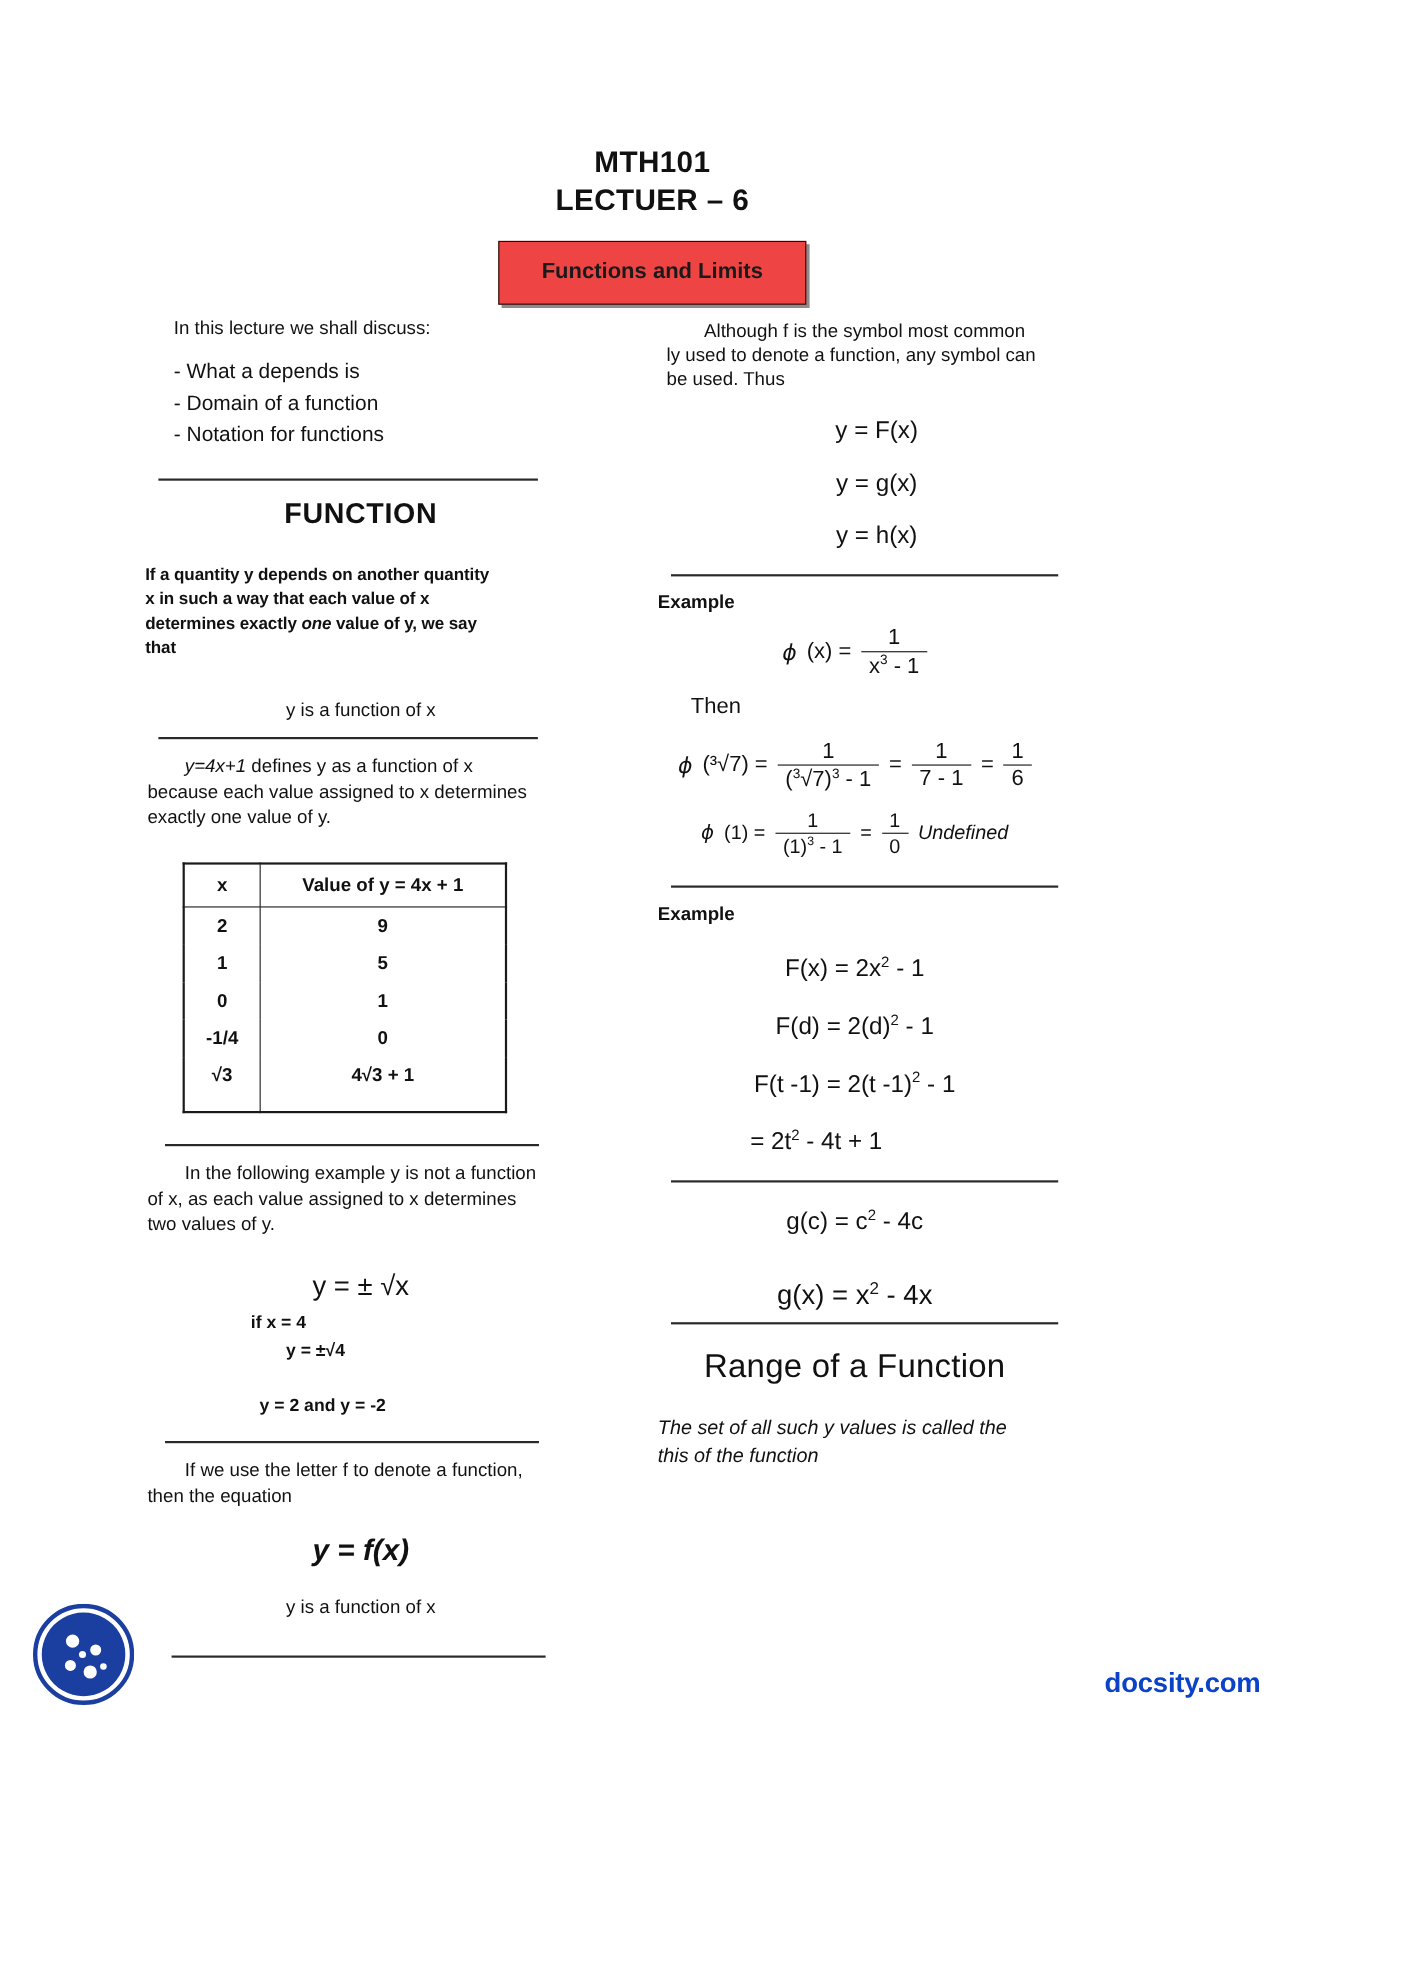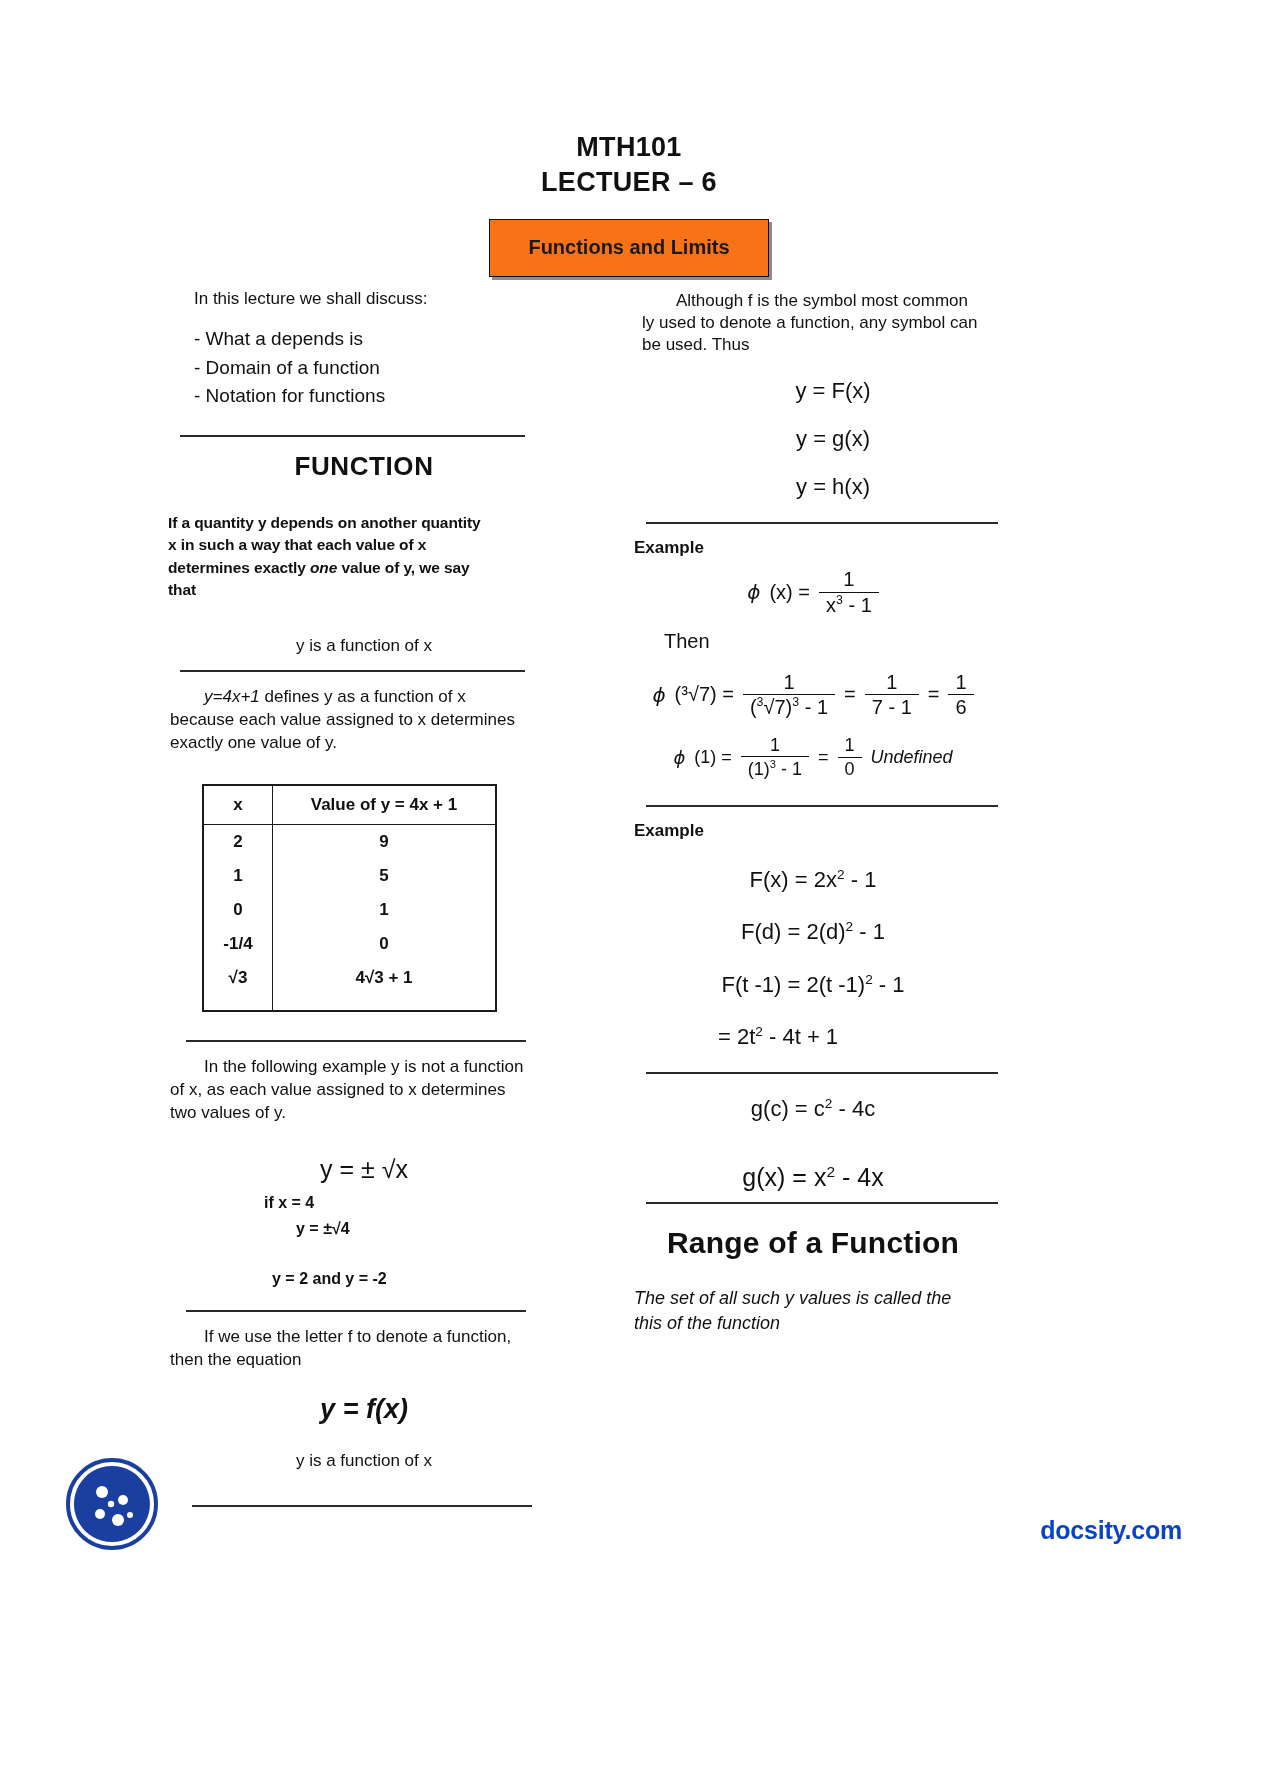--- a/index.html
+++ b/index.html
@@ -4,28 +4,28 @@
 <style>
   html,body{margin:0;padding:0;}
   body{
     width:1280px;height:1784px;
     background:#ffffff;
     font-family:"Liberation Sans", sans-serif;
     color:#111;
     position:relative;
     overflow:hidden;
   }
-  .page{position:relative;width:1186px;height:1784px;margin-left:36px;}
+  .page{position:relative;width:1186px;height:1784px;}
 
   
   .header{text-align:center;padding-top:130px;}
   .header .ttl{font-size:27px;font-weight:bold;letter-spacing:.3px;line-height:1.28;}
   .titlebox{
     width:258px;margin:20px auto 0 auto;
-    background:#f97316;border:1px solid #111;
+    background:#ef4444;border:1px solid #111;
     box-shadow:3px 3px 0 rgba(0,0,0,.45);
     padding:16px 10px 17px 10px;
     text-align:center;
   }
   .titlebox .tb-label{font-size:20px;font-weight:bold;color:#1a1a1a;}
 
   
   .cols{position:absolute;top:278px;left:0;width:1280px;}
   .col{position:absolute;top:0;}
   .col-left{left:128px;width:400px;}
@@ -89,21 +89,21 @@
 
   .phi{font-style:italic;font-family:"DejaVu Sans",sans-serif;}
 
   .eqrow{display:flex;align-items:center;justify-content:center;gap:9px;font-size:20px;margin-top:16px;}
   .eqrow.small{font-size:18px;}
   .und{font-style:italic;}
 
   .r-eq-line{text-align:center;font-size:22px;margin-top:26px;}
   .r-eq-line.ind2{padding-left:90px;text-align:left;}
 
-  .h-range{text-align:center;font-size:30px;margin:22px 0 18px 0;letter-spacing:.2px;font-weight:bold;}
+  .h-range{text-align:center;font-size:30px;margin:22px 0 18px 0;letter-spacing:.2px;}
   .range-para{font-size:18px;line-height:1.36;margin:0 0 0 6px;}
   .range-ital{font-size:18px;line-height:1.36;font-style:italic;margin:26px 0 0 6px;}
 
   
   .logo{position:absolute;left:30px;top:1458px;width:92px;height:92px;}
   .brand{
     position:absolute;right:40px;top:1516px;
     font-size:25px;font-weight:bold;color:#0b42c8;letter-spacing:-.2px;
   }
 </style>

